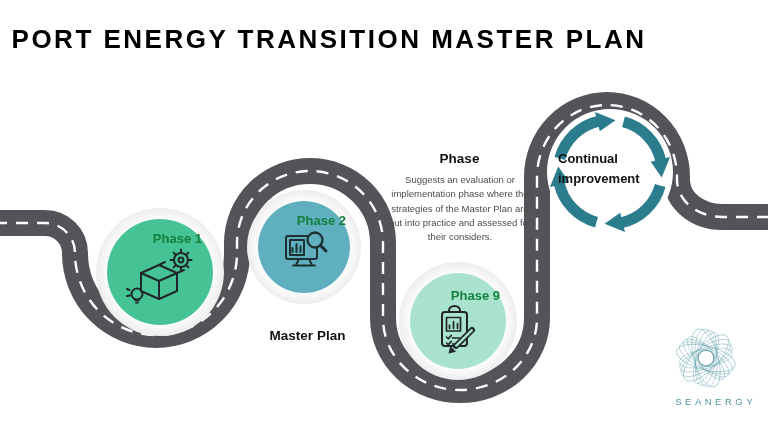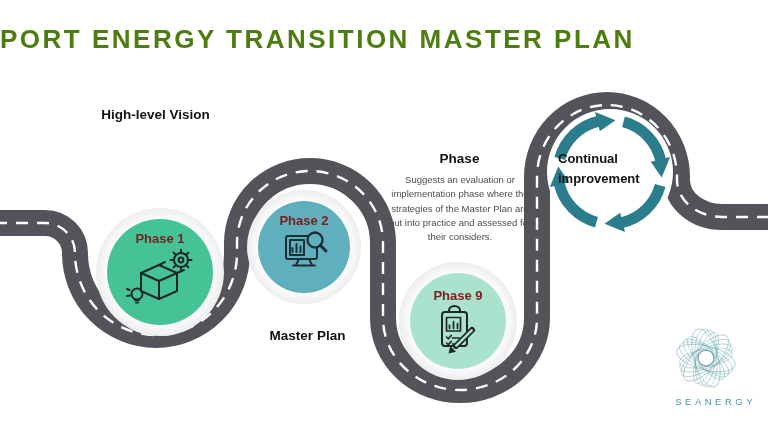--- a/index.html
+++ b/index.html
@@ -3,32 +3,32 @@
 <meta charset="utf-8">
 <style>
   html,body{margin:0;padding:0;}
   body{
     width:768px;height:432px;position:relative;overflow:hidden;
     background:#ffffff;font-family:"Liberation Sans",sans-serif;
   }
   .abs{position:absolute;}
   #stage{position:absolute;left:0;top:0;width:768px;height:432px;}
   .title{
-    left:0;top:24px;width:658px;text-align:left;
+    left:0;top:24px;width:658px;text-align:center;
     font-size:26px;font-weight:700;letter-spacing:2.5px;
-    color:#4d7c0f;
+    color:#000000;
   }
   .heading{
     font-size:13.5px;font-weight:700;color:#121212;text-align:center;
   }
   .body-text{
     font-size:9.5px;line-height:1.5;color:#4d4d4d;text-align:center;
   }
   .phase-label{
-    font-size:13px;font-weight:700;color:#7f1d1d;text-align:center;
+    font-size:13px;font-weight:700;color:#15803d;text-align:right;
   }
   .cycle-text{
     font-size:13px;font-weight:700;color:#121212;text-align:left;line-height:1.55;
   }
   .brand{
     font-size:9.5px;letter-spacing:3.5px;color:#4f94a1;text-align:right;font-weight:400;
   }
   svg{position:absolute;left:0;top:0;}
 </style>
 </head>
@@ -127,21 +127,20 @@
         <ellipse cx="706" cy="358" rx="29" ry="11" transform="rotate(266 706 358)" opacity="0.5"></ellipse>
         <ellipse cx="706" cy="358" rx="28" ry="10" transform="rotate(278 706 358)" opacity="0.5"></ellipse>
         <ellipse cx="706" cy="358" rx="27" ry="9" transform="rotate(290 706 358)" opacity="0.45"></ellipse>
         <circle cx="706" cy="358" r="8" stroke="#2b7d8e" stroke-width="1.4" opacity="0.8"></circle>
       </g>
     </g>
   </svg>
 
   <div class="abs title">PORT ENERGY TRANSITION MASTER PLAN</div>
 
-  <div class="abs heading" style="left:78px;top:107px;width:155px;">High-level Vision</div>
 
   <div class="abs phase-label" style="left:118px;top:231px;width:84px;">Phase 1</div>
 
   <div class="abs phase-label" style="left:262px;top:213px;width:84px;">Phase 2</div>
 
   <div class="abs heading" style="left:230px;top:280px;width:155px;margin-top:48px;">Master Plan</div>
 
   <div class="abs heading" style="left:382px;top:151px;width:155px;">Phase</div>
   <div class="abs body-text" style="left:385px;top:173px;width:150px;">Suggests an evaluation or implementation phase where the strategies of the Master Plan are put into practice and assessed for their considers.</div>
 

